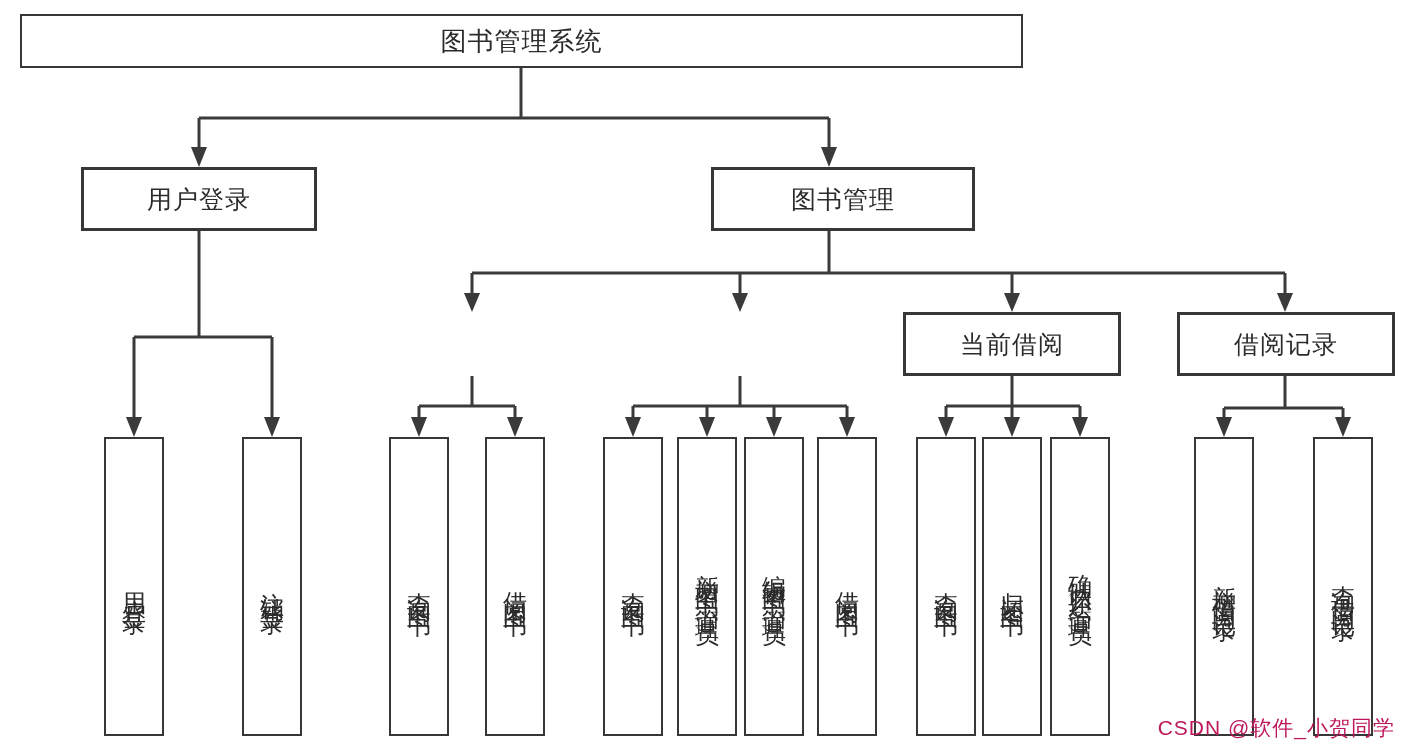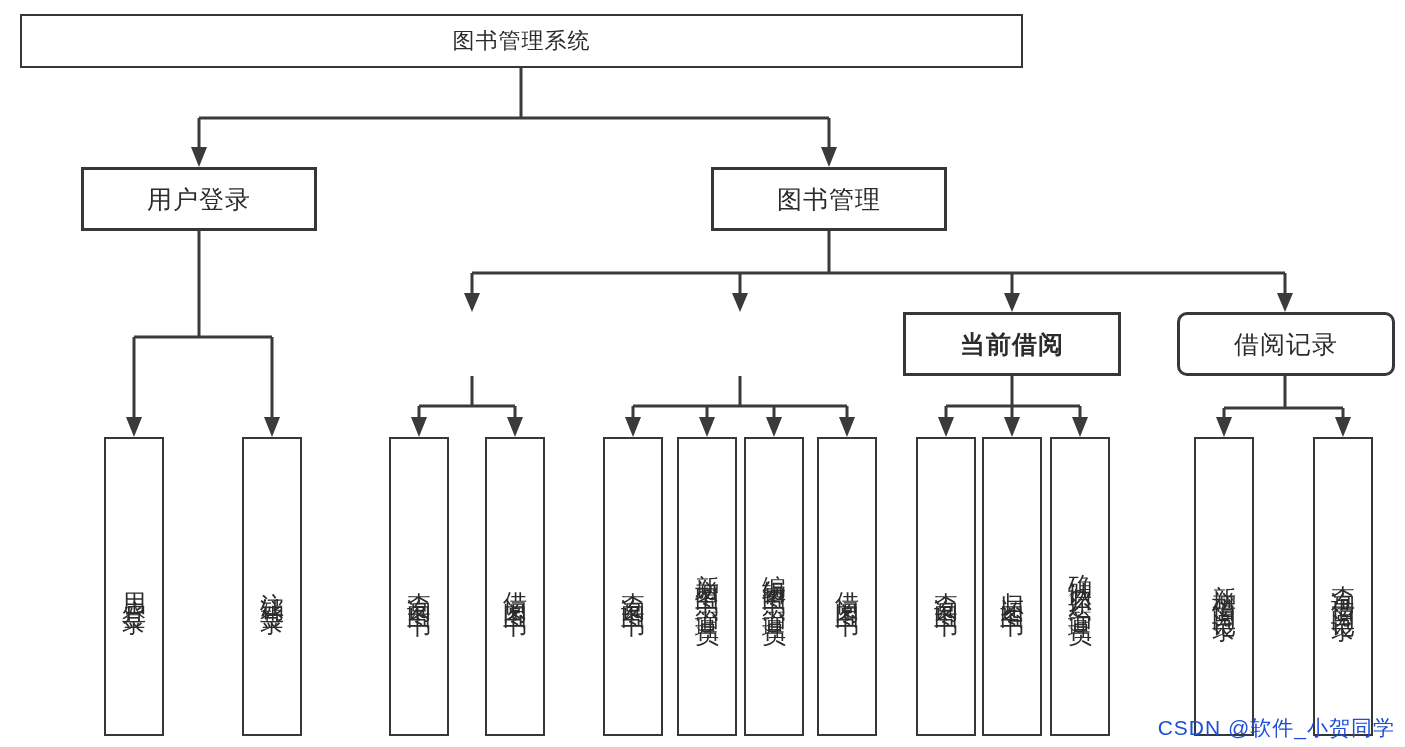--- a/index.html
+++ b/index.html
@@ -7,29 +7,29 @@
   .canvas{position:relative;width:1405px;height:747px;background:#ffffff;overflow:hidden;}
   .wires{position:absolute;left:0;top:0;width:1405px;height:747px;}
   .wires path{stroke:#3a3a3a;stroke-width:3;fill:none;}
   .wires polygon{fill:#3a3a3a;stroke:none;}
   .node{
     position:absolute;box-sizing:border-box;background:#ffffff;
     border:3px solid #373737;color:#2b2b2b;
     display:flex;align-items:center;justify-content:center;
     font-size:25px;letter-spacing:1px;white-space:nowrap;
   }
-  .node.root{border-width:2px;font-size:22px;}
+  .node.root{border-width:2px;font-size:26px;}
   .node.leaf{border-width:2px;}
   .leaf .vtext{
     writing-mode:vertical-rl;text-orientation:mixed;
     font-size:24px;letter-spacing:7px;line-height:1;
   }
   .watermark{
     position:absolute;right:10px;top:714px;
-    font-size:21px;color:#1d4ed8;letter-spacing:1px;white-space:nowrap;
+    font-size:21px;color:#be185d;letter-spacing:1px;white-space:nowrap;
   }
 </style>
 </head>
 <body>
 
 <div class="canvas">
 
   <svg class="wires" viewBox="0 0 1405 747" xmlns="http://www.w3.org/2000/svg">
     <g>
       <path d="M521 68 V118 M199 118 H829 M199 118 V150 M829 118 V150"></path>
@@ -69,24 +69,24 @@
     <g>
       <path d="M1285 376 V408 M1224 408 H1343 M1224 408 V420 M1343 408 V420"></path>
       <polygon points="1216,417 1232,417 1224,437"></polygon>
       <polygon points="1335,417 1351,417 1343,437"></polygon>
     </g>
   </svg>
 
   <div class="node root" style="left:20px;top:14px;width:1003px;height:54px;">图书管理系统</div>
 
   <div class="node" style="left:81px;top:167px;width:236px;height:64px;">用户登录</div>
-  <div class="node" style="left:711px;top:167px;width:236px;height:64px;">图书管理</div>
+  <div class="node" style="left:711px;top:167px;width:264px;height:64px;">图书管理</div>
 
-  <div class="node" style="left:903px;top:312px;width:218px;height:64px;font-weight:bold;">当前借阅</div>
-  <div class="node" style="left:1177px;top:312px;width:218px;height:64px;border-radius:10px;">借阅记录</div>
+  <div class="node" style="left:903px;top:312px;width:218px;height:64px;">当前借阅</div>
+  <div class="node" style="left:1177px;top:312px;width:218px;height:64px;">借阅记录</div>
 
   <div class="node leaf" style="left:104px;top:437px;width:60px;height:299px;">
     <span class="vtext">用户登录</span>
   </div>
   <div class="node leaf" style="left:242px;top:437px;width:60px;height:299px;">
     <span class="vtext">注销登录</span>
   </div>
 
   <div class="node leaf" style="left:389px;top:437px;width:60px;height:299px;">
     <span class="vtext">查询图书</span>

